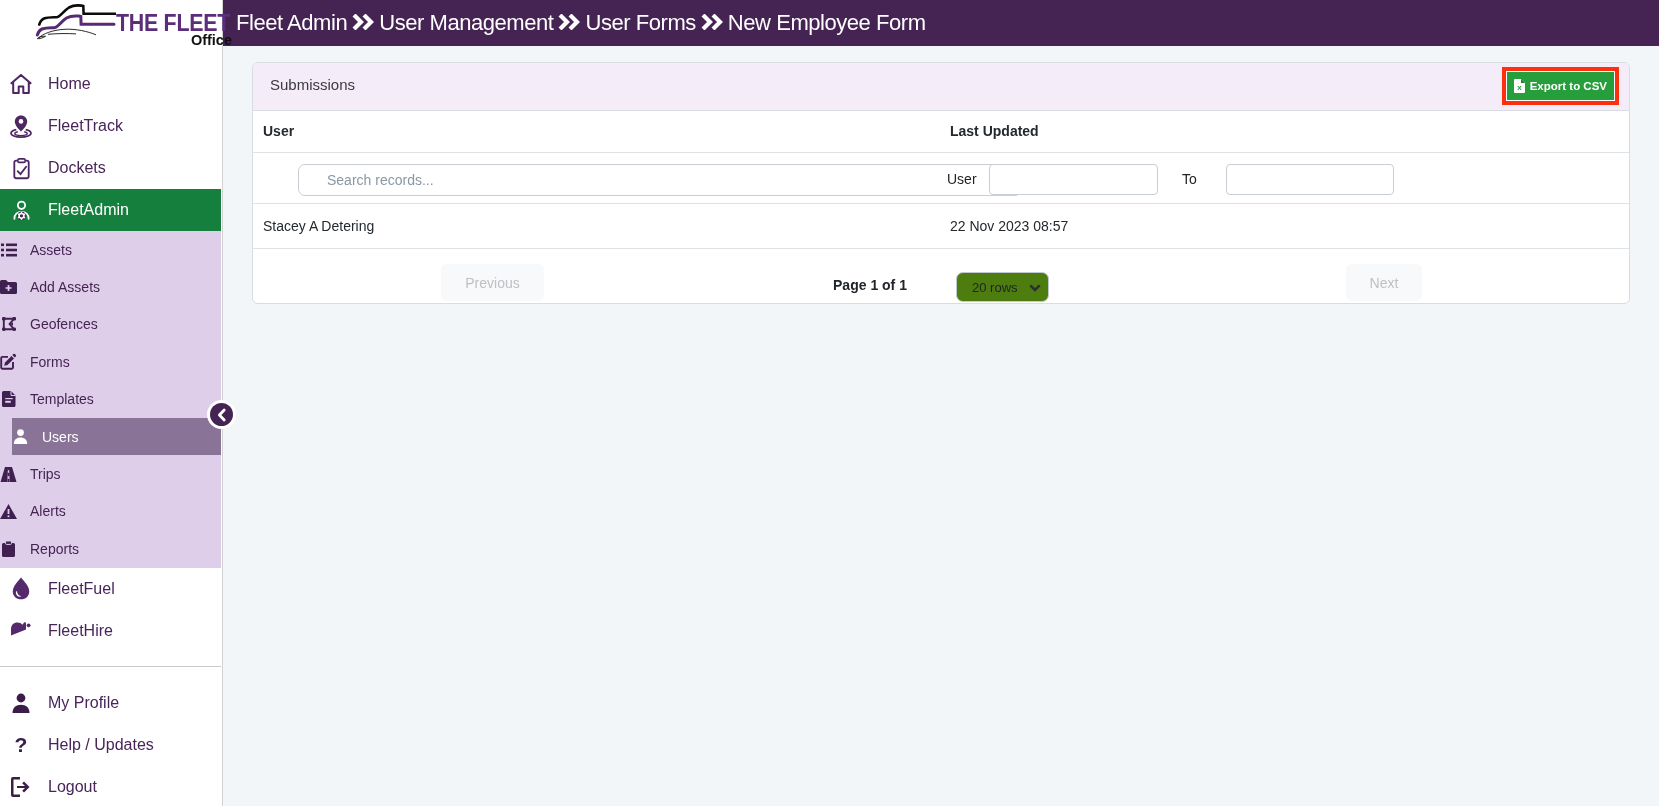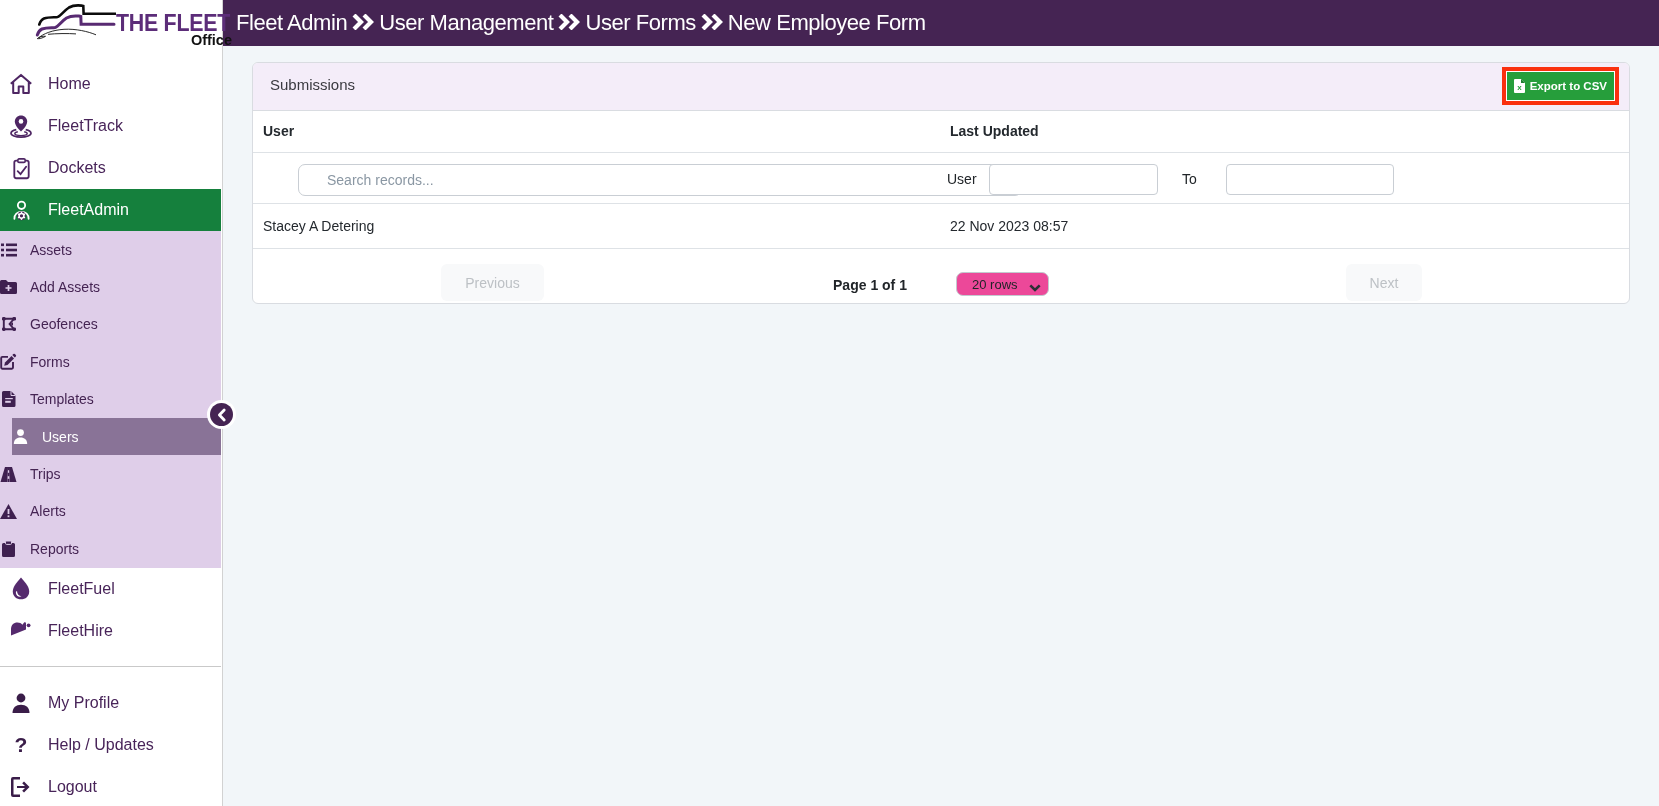--- a/index.html
+++ b/index.html
@@ -22,21 +22,21 @@
   .filters { height:51px; }
   .search { position:absolute; left:8px; top:11px; width:724px; height:32px; border:1px solid #c9ced4; border-radius:7px; padding-left:28px; font-size:14px; color:#24292e; font-family:"Liberation Sans", sans-serif; outline:none;margin-left:37px; }
   .search::placeholder { color:#8a97a3; }
   .flabel { position:absolute; top:0; height:51px; display:flex; align-items:center; font-size:14px; color:#212529; }
   .dinput { position:absolute; top:11px; height:31px; border:1px solid #c9ced4; border-radius:4px; background:#fff; }
   .datarow { height:45px; }
   .datarow div { position:absolute; top:-1px; height:45px; display:flex; align-items:center; font-size:14px; color:#24292e; }
   .pager { height:54px; border-bottom:none; }
   .pbtn { position:absolute; top:15px; height:37px; background:#f8f9fa; border-radius:6px; color:#bdc1c5; font-size:14px; display:flex; align-items:center; justify-content:center; }
   .pageinfo { position:absolute; left:537px; top:9px; width:160px; height:54px; display:flex; align-items:center; justify-content:center; font-size:14px; font-weight:bold; color:#212529; }
-  .rowsel { position:absolute; left:703px; top:23px; width:93px; height:24px; border:1px solid #c3c9cf; border-radius:7px; display:flex; align-items:center; padding-left:15px; font-size:13px; color:#212529; background:#ec4899; }
+  .rowsel { position:absolute; left:703px; top:23px; width:93px; height:30px; border:1px solid #c3c9cf; border-radius:7px; display:flex; align-items:center; padding-left:15px; font-size:13px; color:#212529; background:#4d7c0f; }
   .rowsel .car2 { position:absolute; right:7px; top:11px; }
 
   .sidebar { position:absolute; left:0; top:0; width:223px; height:806px; background:#fff; border-right:1px solid #d2d2d2; }
   .logo { position:absolute; left:0; top:0; width:222px; height:63px;margin-left:28px; }
   .lg-name { position:absolute; left:88px; top:12px; font-size:23px; line-height:23px; font-weight:bold; color:#5c2d79; letter-spacing:-0.3px; transform:scaleX(0.93); transform-origin:left; white-space:nowrap; }
   .lg-off { position:absolute; right:18px; top:32px; font-size:14.5px; font-weight:bold; color:#111; }
   .nav { position:absolute; left:0; top:63px; width:221px; height:603px; overflow:hidden; }
   .mi { height:42px; display:flex; align-items:center; padding-left:9px; color:#482459; font-size:16px; }
   .mi .ic { width:24px; height:24px; margin-right:15px; display:flex; align-items:center; justify-content:center; }
   .mi.active { background:#15803d; color:#fff; }

